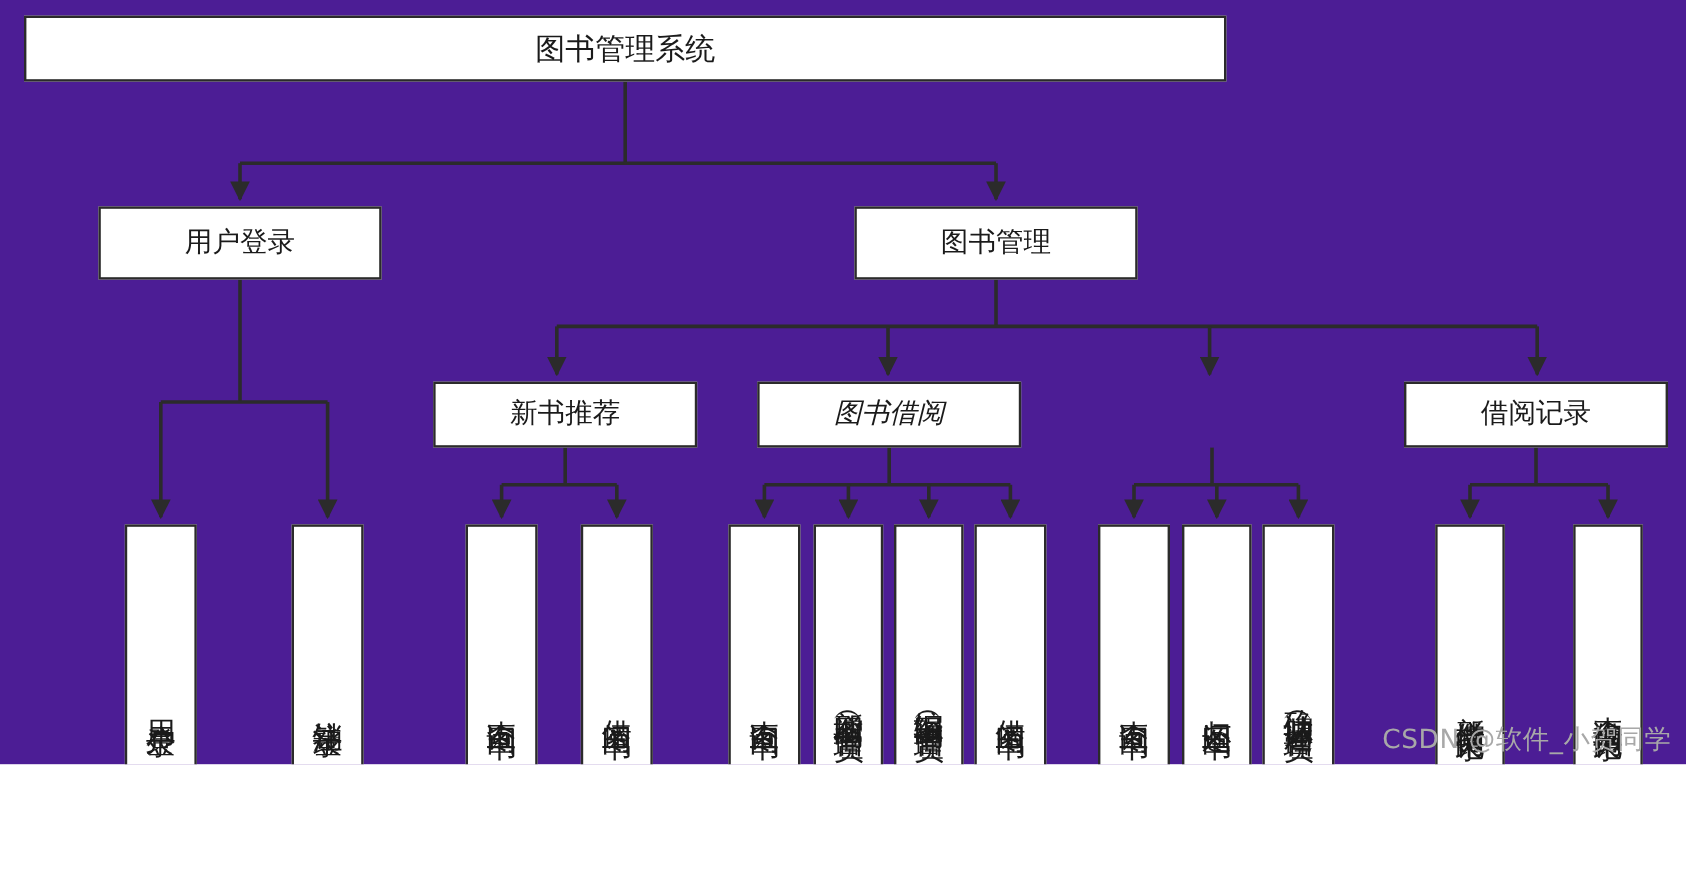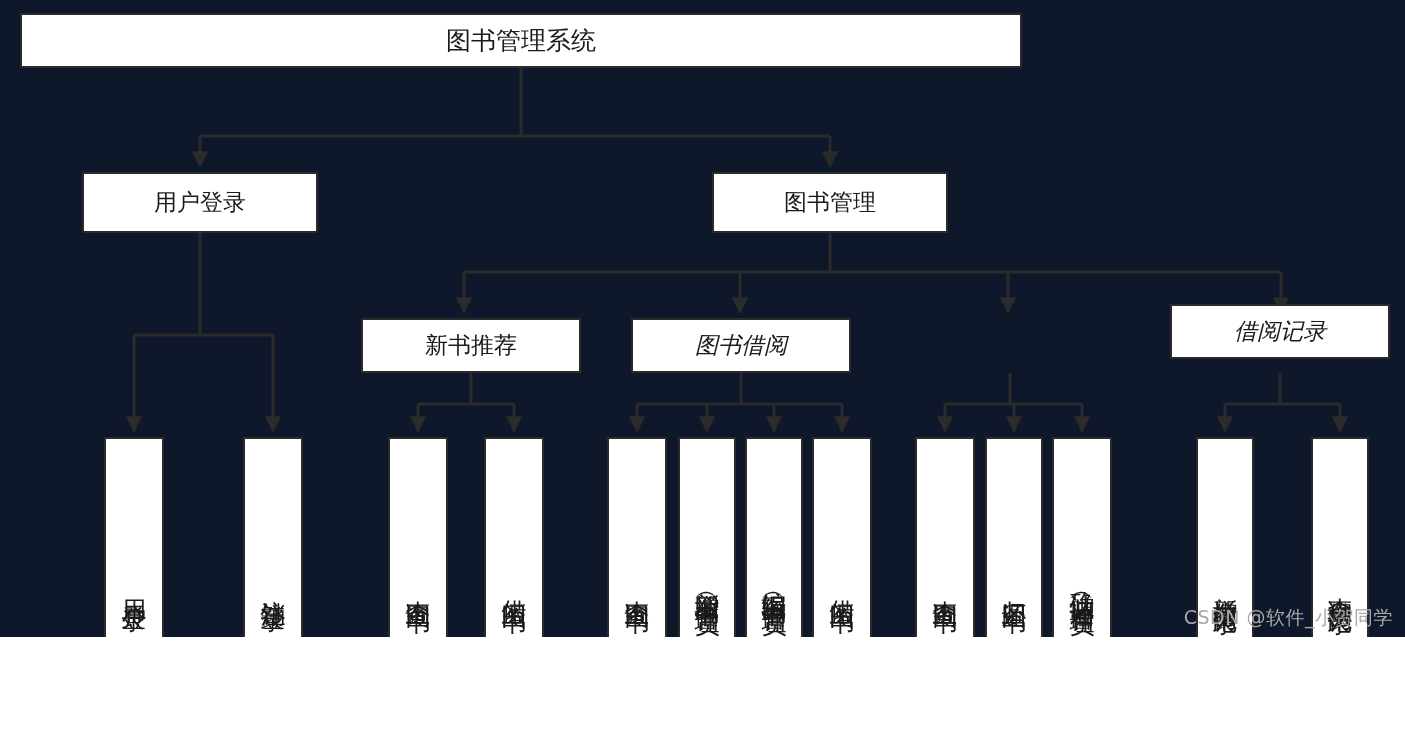--- a/index.html
+++ b/index.html
@@ -8,21 +8,21 @@
     padding: 0;
     background: #ffffff;
   }
   body {
     font-family: "DejaVu Sans", "Liberation Sans", sans-serif;
   }
   #diagram-root {
     position: relative;
     width: 1405px;
     height: 637px;
-    background: #0f172a;
+    background: #4c1d95;
     overflow: hidden;
   }
   #edge-layer {
     position: absolute;
     left: 0;
     top: 0;
     width: 1405px;
     height: 747px;
     pointer-events: none;
   }
@@ -57,21 +57,21 @@
     writing-mode: vertical-rl;
     text-orientation: upright;
     letter-spacing: 3px;
     line-height: 1;
     white-space: nowrap;
   }
   #watermark {
     position: absolute;
     right: 12px;
     bottom: 6px;
-    font-size: 19px;
+    font-size: 22px;
     color: #a8a8a8;
     letter-spacing: 0.5px;
     white-space: nowrap;
     user-select: none;
   }
 </style>
 </head>
 <body>
 
 <div id="diagram-root">
@@ -137,21 +137,21 @@
   <div class="node node-level2" style="left:361px; top:318px; width:220px; height:55px;">
     <span class="node-label">新书推荐</span>
   </div>
 
   <div class="node node-level1" style="left:712px; top:172px; width:236px; height:61px;">
     <span class="node-label">图书管理</span>
   </div>
   <div class="node node-level2" style="left:631px; top:318px; width:220px; height:55px;font-style:italic;">
     <span class="node-label">图书借阅</span>
   </div>
-  <div class="node node-level2" style="left:1170px; top:304px; width:220px; height:55px;font-style:italic;">
+  <div class="node node-level2" style="left:1170px; top:318px; width:220px; height:55px;">
     <span class="node-label">借阅记录</span>
   </div>
 
   <div class="node node-leaf" style="left:104px; top:437px; width:60px; height:297px;">
     <span class="node-label">用户登录</span>
   </div>
   <div class="node node-leaf" style="left:243px; top:437px; width:60px; height:297px;">
     <span class="node-label">注销登录</span>
   </div>
   <div class="node node-leaf" style="left:388px; top:437px; width:60px; height:297px;">

